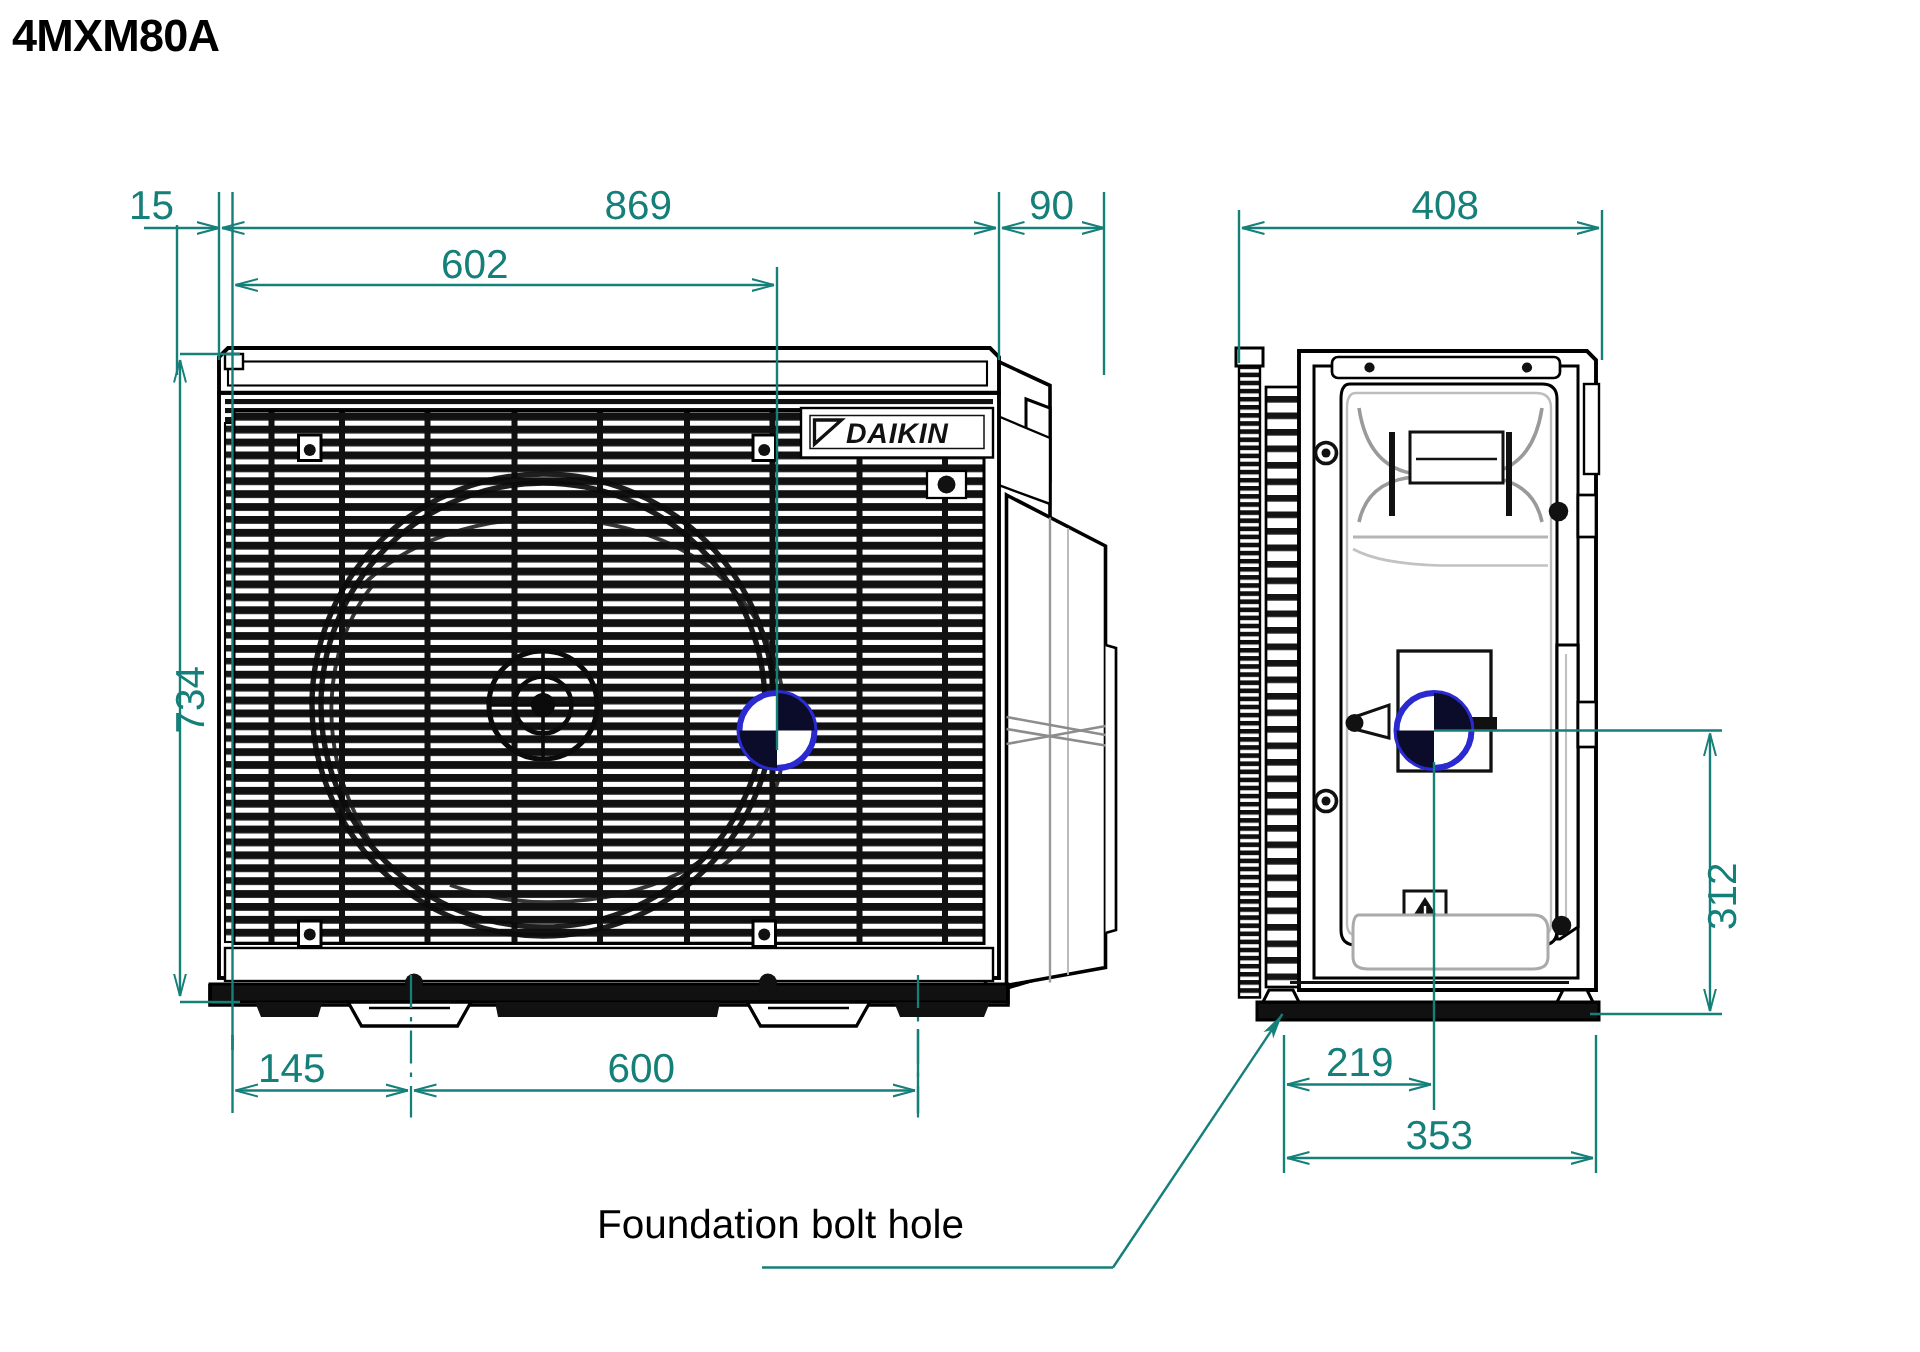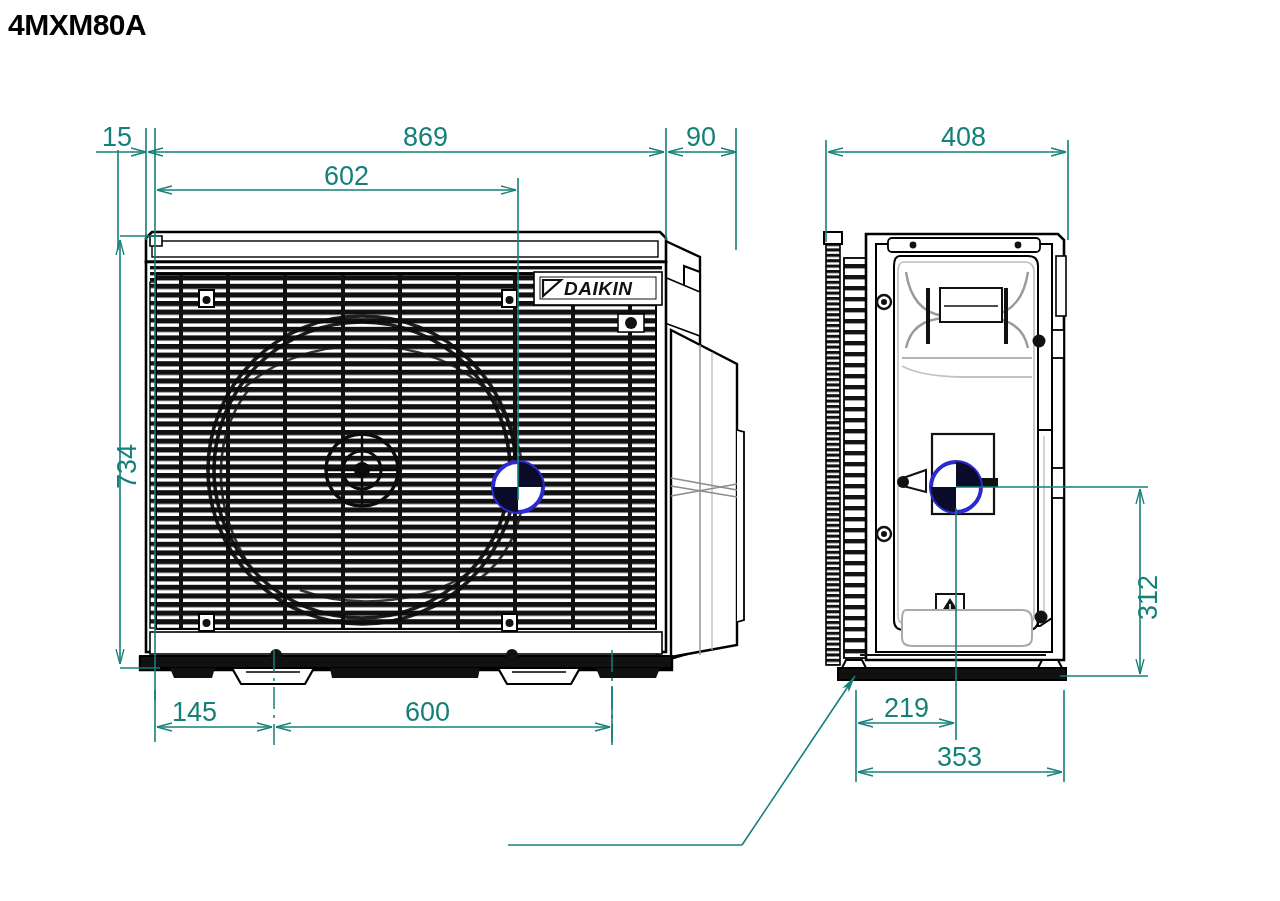--- a/index.html
+++ b/index.html
@@ -347,37 +347,38 @@
 
       <path d="M858,723 L954,723" marker-start="url(#arrowTs)" marker-end="url(#arrowT)"></path>
 
       <path d="M858,772 L1062,772" marker-start="url(#arrowTs)" marker-end="url(#arrowT)"></path>
 
       <path d="M508,845 L742,845"></path>
       <path d="M742,845 L855,676" marker-end="url(#leadArrow)"></path>
     </g>
   </svg>
 
-  <div class="dim-label" style="left:102px; top:122px;">15</div>
+  <div class="dim-label" style="left:86px; top:122px;">15</div>
 
   <div class="dim-label" style="left:388px; top:122px;margin-left:15px;">869</div>
 
   <div class="dim-label" style="left:686px; top:122px;">90</div>
 
-  <div class="dim-label" style="left:324px; top:161px;">602</div>
+  <div class="dim-label" style="left:294px; top:161px;">602</div>
 
   <div class="dim-label vert" style="left:112px; top:489px;">734</div>
 
   <div class="dim-label" style="left:172px; top:697px;">145</div>
 
   <div class="dim-label" style="left:405px; top:697px;">600</div>
 
   <div class="dim-label" style="left:925px; top:122px;margin-left:16px;">408</div>
 
   <div class="dim-label vert" style="left:1133px; top:620px;">312</div>
 
   <div class="dim-label" style="left:884px; top:693px;">219</div>
 
   <div class="dim-label" style="left:937px; top:742px;">353</div>
 
+  <div id="foundation-label">Foundation bolt hole</div>
 
 
 </div>
 
 </body></html>

